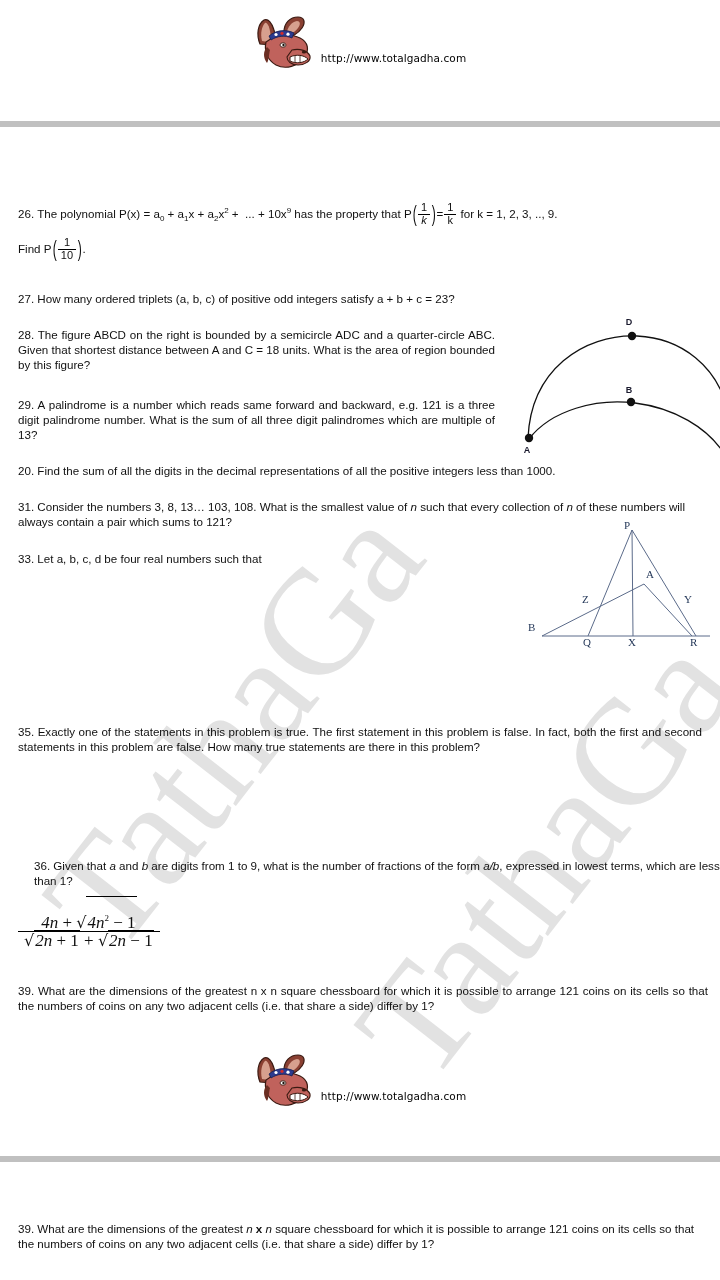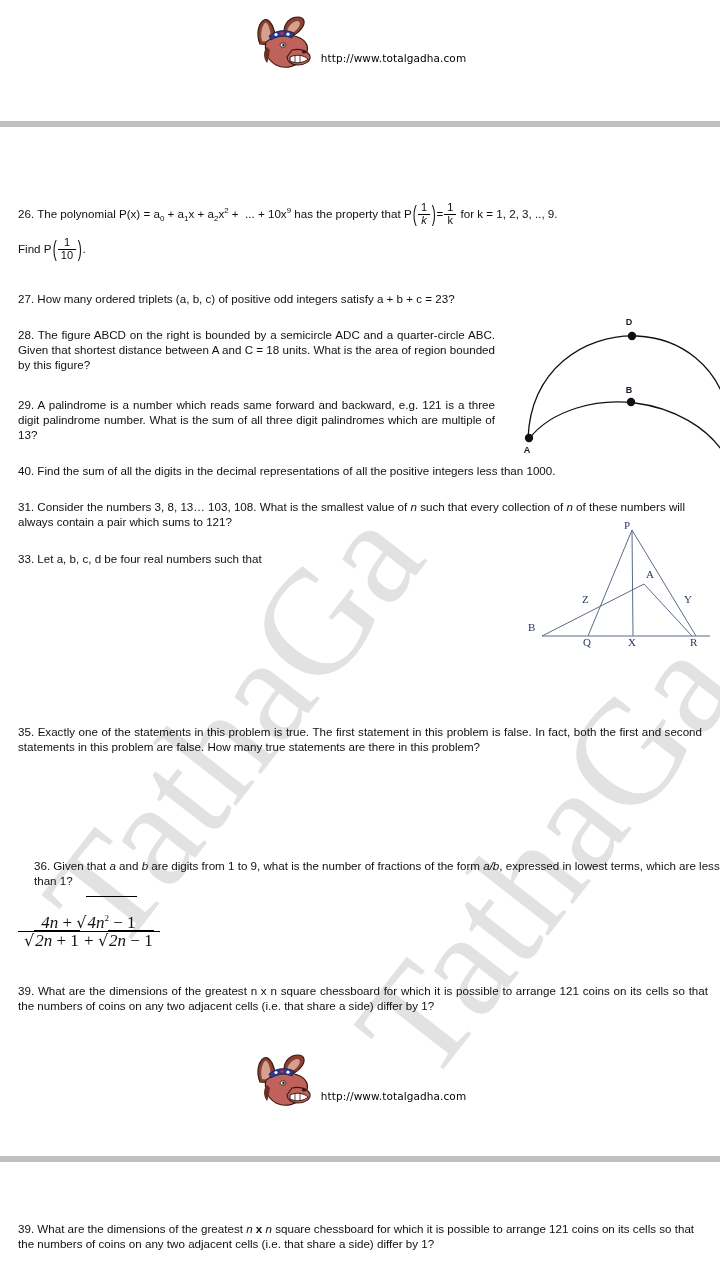--- a/index.html
+++ b/index.html
@@ -168,21 +168,21 @@
 
     <div class="q" style="left:0; top:327px; width:477px;">
       <span>28. The figure ABCD on the right is bounded by a semicircle ADC and a quarter-circle ABC. Given that shortest distance between A and C = 18 units. What is the area of region bounded by this figure?</span>
     </div>
 
     <div class="q" style="left:0; top:397px; width:477px;">
       <span>29. A palindrome is a number which reads same forward and backward, e.g. 121 is a three digit palindrome number. What is the sum of all three digit palindromes which are multiple of 13?</span>
     </div>
 
     <div class="q nojust" style="left:0; top:463px; width:684px;">
-      <span>40. Find the sum of all the digits in the decimal representations of all the positive integers less than 1000.</span>
+      <span>20. Find the sum of all the digits in the decimal representations of all the positive integers less than 1000.</span>
     </div>
 
     <div class="q nojust" style="left:0; top:499px; width:690px;">
       <span>31. Consider the numbers 3, 8, 13… 103, 108. What is the smallest value of <i>n</i> such that every collection of <i>n</i> of these numbers will always contain a pair which sums to 121?</span>
     </div>
 
     <div class="q nojust" style="left:0; top:551px; width:500px;">
       <div>33. Let a, b, c, d be four real numbers such that</div>
       <div></div>
     </div>

